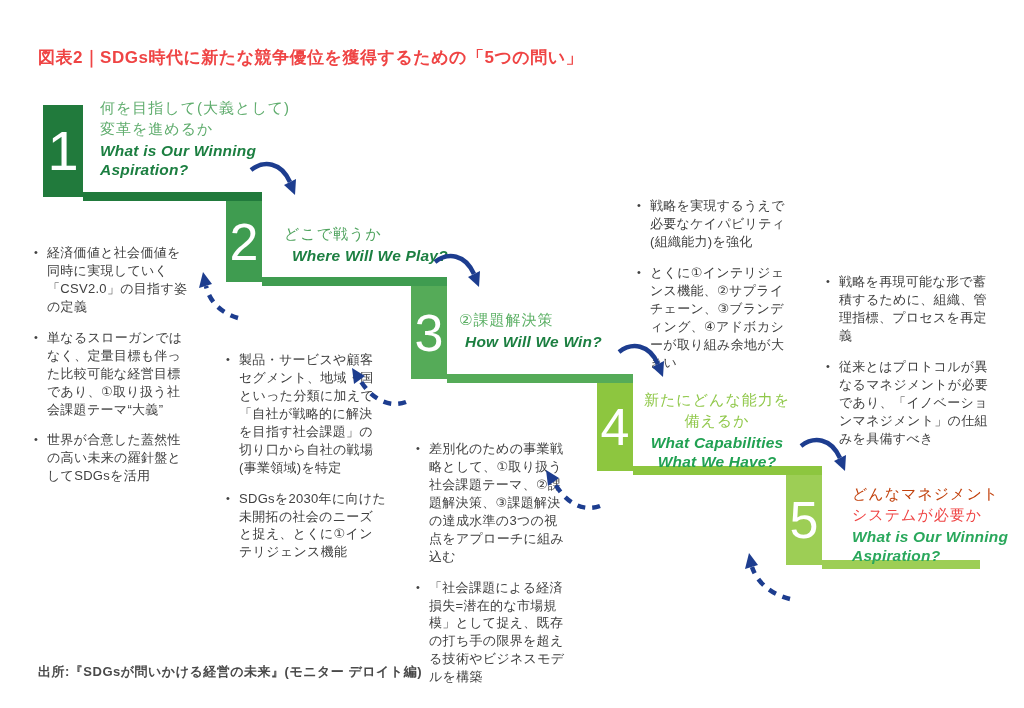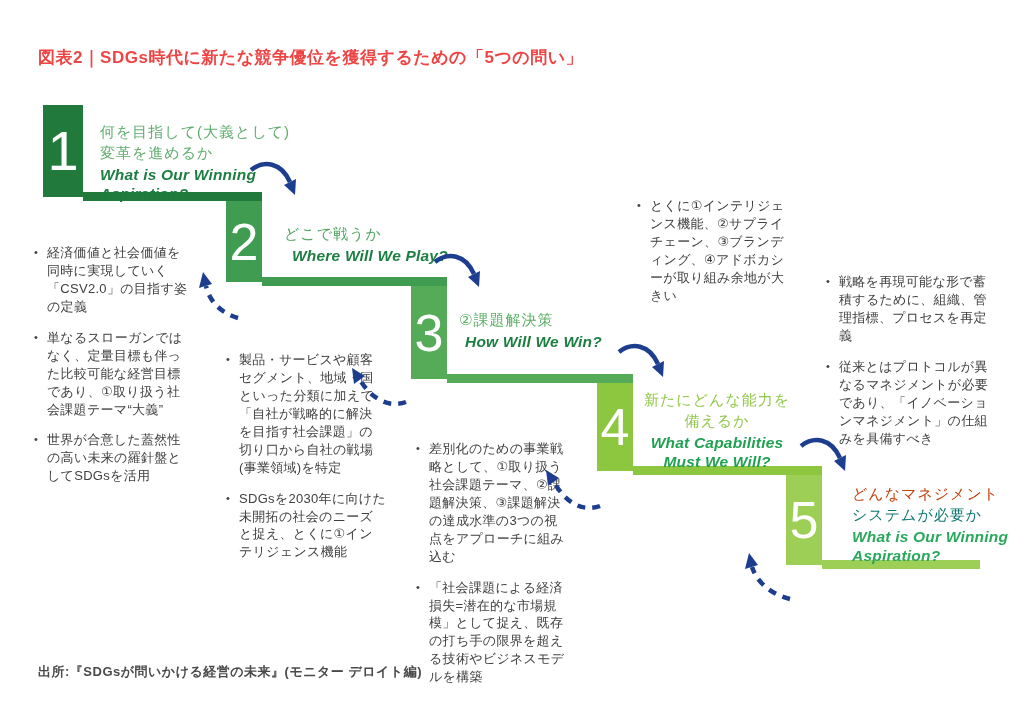--- a/index.html
+++ b/index.html
@@ -65,21 +65,21 @@
   <div class="num-box" style="left: 786px; top: 475px; width: 36px; height: 90px; background: rgb(157, 206, 85);">
     <span class="numeral">5</span>
   </div>
 
   <div class="bar" style="left: 83px; top: 192px; width: 179px; background: rgb(33, 122, 60);"></div>
   <div class="bar" style="left: 262px; top: 277px; width: 185px; background: rgb(63, 156, 80);"></div>
   <div class="bar" style="left: 447px; top: 374px; width: 186px; background: rgb(85, 171, 88);"></div>
   <div class="bar" style="left: 633px; top: 466px; width: 189px; background: rgb(141, 198, 63);"></div>
   <div class="bar" style="left: 822px; top: 560px; width: 158px; background: rgb(157, 206, 85);"></div>
 
-  <div class="step-header" style="left:100px; top:121px;">
+  <div class="step-header" style="left:100px; top:97px;">
     <span class="jp-line" style="color: rgb(96, 173, 110);">何を目指して(大義として)</span>
     <span class="jp-line" style="color: rgb(96, 173, 110);">変革を進めるか</span>
     <div class="en-block">
       <span class="en-line" style="color: rgb(28, 127, 65);">What is Our Winning</span>
       <span class="en-line" style="color: rgb(28, 127, 65);">Aspiration?</span>
     </div>
   </div>
 
   <div class="step-header" style="left:284px; top:223px;">
     <span class="jp-line" style="color: rgb(79, 163, 94);">どこで戦うか</span>
@@ -93,27 +93,27 @@
     <div class="en-block" style="margin-left:6px;">
       <span class="en-line" style="color: rgb(28, 127, 65);">How Will We Win?</span>
     </div>
   </div>
 
   <div class="step-header" style="left:644px; top:389px;text-align:center;">
     <span class="jp-line" style="color: rgb(144, 200, 74);">新たにどんな能力を</span>
     <span class="jp-line" style="color: rgb(144, 200, 74);">備えるか</span>
     <div class="en-block">
       <span class="en-line" style="color: rgb(33, 161, 82);">What Capabilities</span>
-      <span class="en-line" style="color: rgb(33, 161, 82);">Must We Will?</span>
+      <span class="en-line" style="color: rgb(33, 161, 82);">What We Have?</span>
     </div>
   </div>
 
   <div class="step-header" style="left:852px; top:483px;">
     <span class="jp-line" style="color: #c2410c;">どんなマネジメント</span>
-    <span class="jp-line" style="color: #0f766e;">システムが必要か</span>
+    <span class="jp-line" style="color: #ef4444;">システムが必要か</span>
     <div class="en-block">
       <span class="en-line" style="color: rgb(42, 168, 92);">What is Our Winning</span>
       <span class="en-line" style="color: rgb(42, 168, 92);">Aspiration?</span>
     </div>
   </div>
 
   <div class="note" style="left:34px; top:244px;">
     <ul>
       <li>経済価値と社会価値を同時に実現していく「CSV2.0」の目指す姿の定義</li>
       <li>単なるスローガンではなく、定量目標も伴った比較可能な経営目標であり、①取り扱う社会課題テーマ“大義”</li>
@@ -130,20 +130,21 @@
 
   <div class="note" style="left:416px; top:440px;">
     <ul>
       <li>差別化のための事業戦略として、①取り扱う社会課題テーマ、②課題解決策、③課題解決の達成水準の3つの視点をアプローチに組み込む</li>
       <li>「社会課題による経済損失=潜在的な市場規模」として捉え、既存の打ち手の限界を超える技術やビジネスモデルを構築</li>
     </ul>
   </div>
 
   <div class="note" style="left:637px; top:197px;">
     <ul>
+      <li>戦略を実現するうえで必要なケイパビリティ(組織能力)を強化</li>
       <li>とくに①インテリジェンス機能、②サプライチェーン、③ブランディング、④アドボカシーが取り組み余地が大きい</li>
     </ul>
   </div>
 
   <div class="note" style="left:826px; top:273px; width:168px;">
     <ul>
       <li>戦略を再現可能な形で蓄積するために、組織、管理指標、プロセスを再定義</li>
       <li>従来とはプロトコルが異なるマネジメントが必要であり、「イノベーションマネジメント」の仕組みを具備すべき</li>
     </ul>
   </div>

